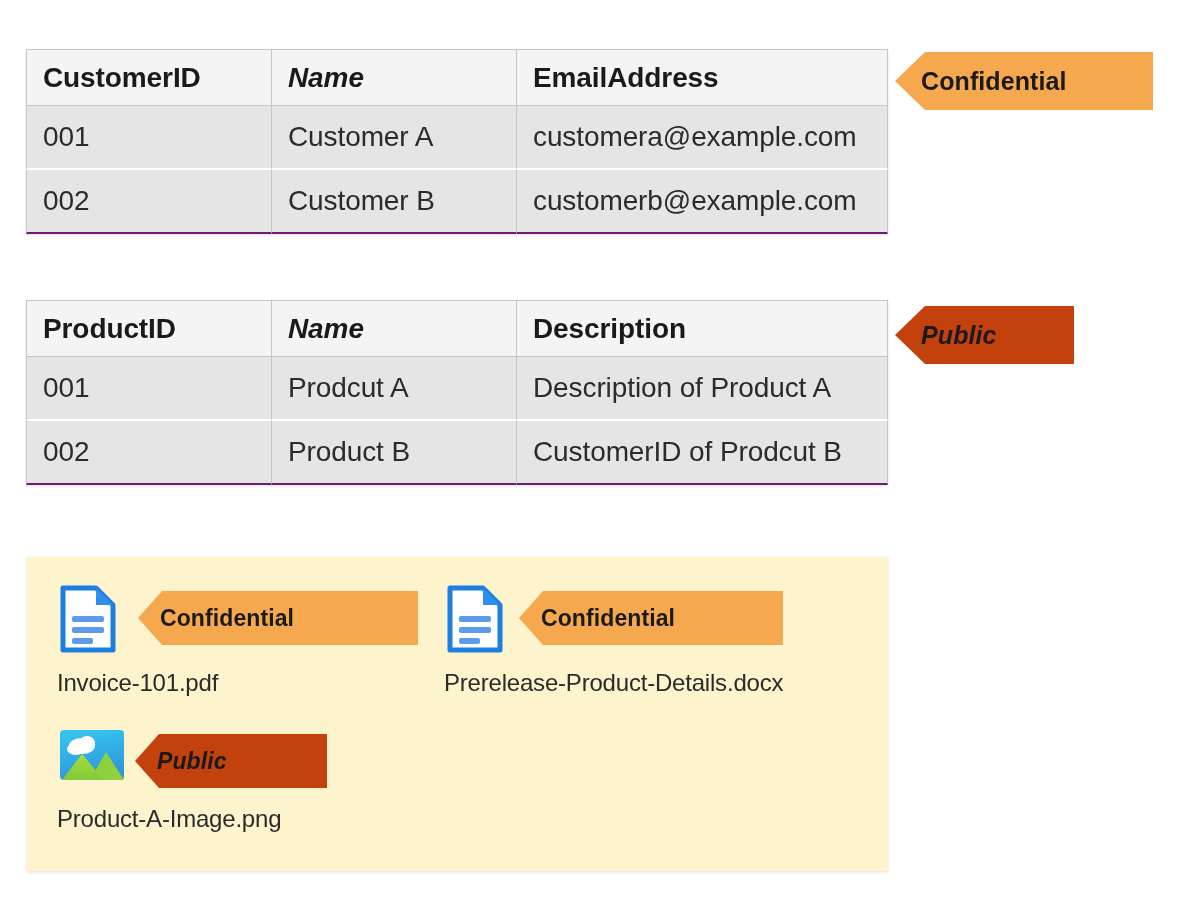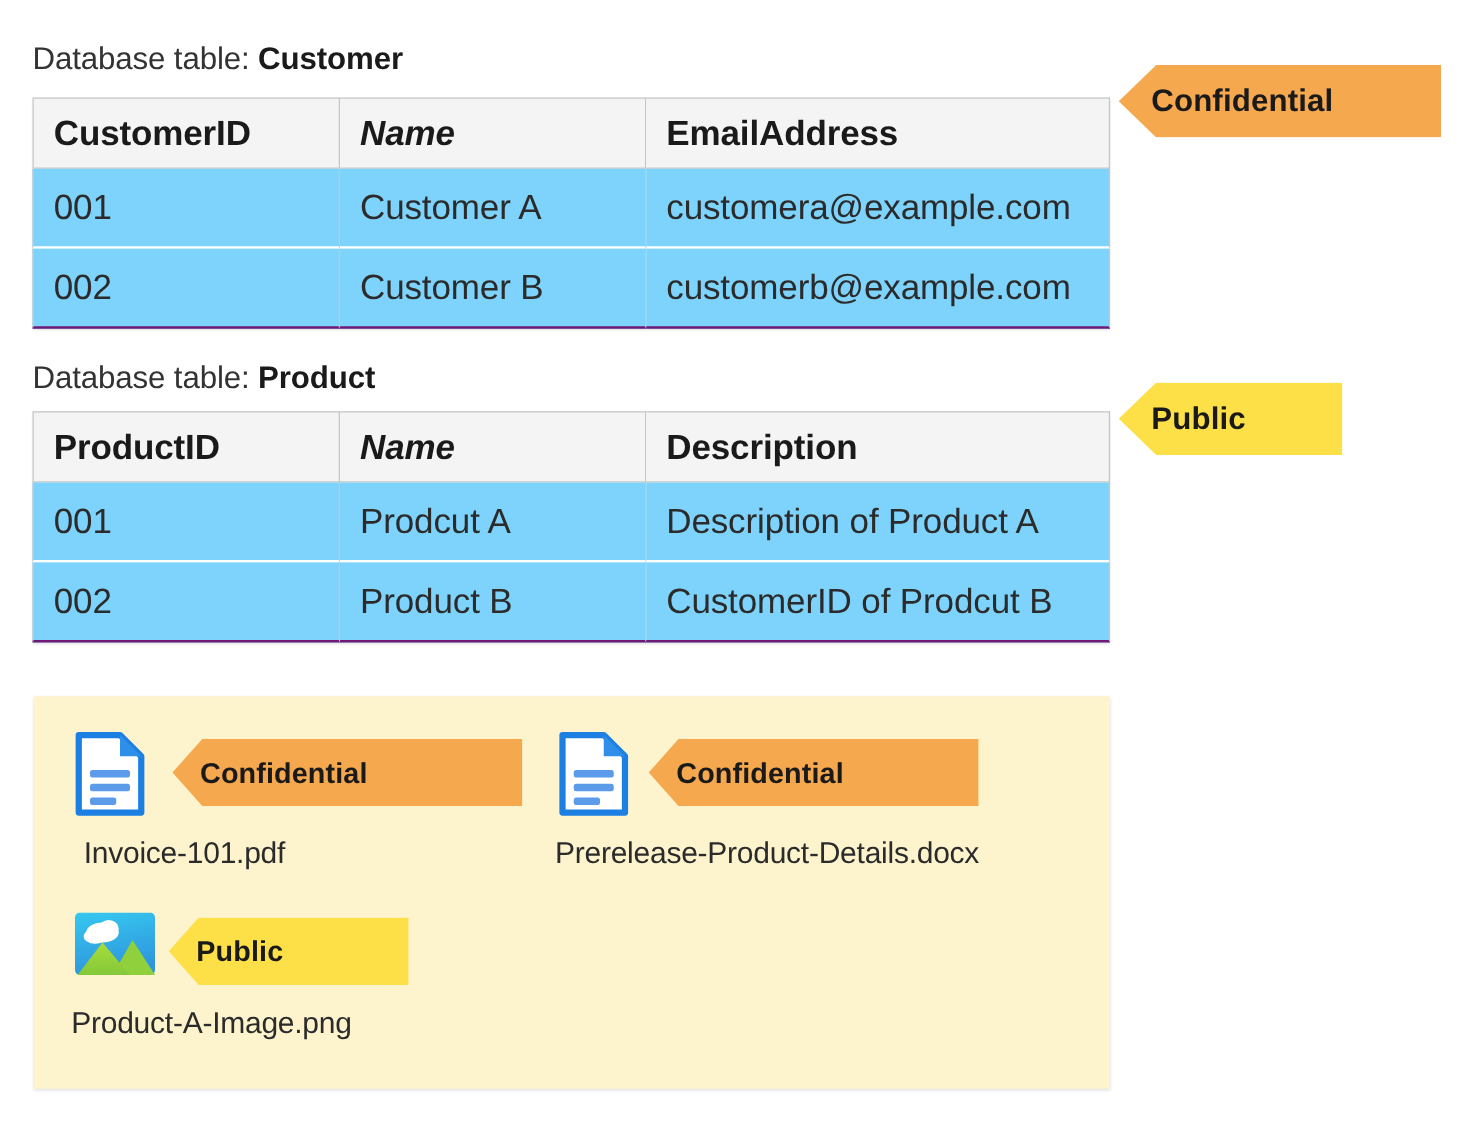--- a/index.html
+++ b/index.html
@@ -46,42 +46,42 @@
   }
   .db-table th{
     background:#f4f4f4;
     font-weight:700;
     color:#1a1a1a;
     height:55px;
     border-top:1px solid #c6c6c6;
   }
   .db-table tr td:first-child,.db-table tr th:first-child{border-left:1px solid #c6c6c6;}
   .db-table tbody td{
-    background:#7dd3fc;
+    background:#e5e5e5;
     height:62px;
     border-bottom:2px solid #ffffff;
   }
   .db-table tbody tr:last-child td{border-bottom:2px solid #701a75;}
   .col-a{width:212px;}
   .col-b{width:212px;font-style:italic;}
   .col-c{width:auto;}
 
   
   .tag{
     position:absolute;
     display:flex;
     align-items:center;
     justify-content:flex-start;
     font-weight:700;
     color:#1a1a1a;
     letter-spacing:0.1px;
     box-sizing:border-box;
   }
   .tag-orange{background:#f5a84e;}
-  .tag-green{background:#fde047;}
+  .tag-green{background:#c2410c;font-style:italic;}
   .tag-notch{
     clip-path:polygon(30px 0,100% 0,100% 100%,30px 100%,0 50%);
   }
   .tag-notch-sm{
     clip-path:polygon(24px 0,100% 0,100% 100%,24px 100%,0 50%);
   }
 
   
   .file-panel{
     position:absolute;
@@ -97,23 +97,20 @@
   }
   .icon-doc{position:absolute;}
   .icon-img{position:absolute;}
 </style>
 </head>
 <body>
 
 <div class="canvas">
 
   <div class="table-block" style="left:26px;top:33px;">
-    <div class="table-caption">
-      <span>Database table: </span><b>Customer</b>
-    </div>
     <table class="db-table" style="margin-top:16px;">
       <thead>
         <tr>
           <th class="col-a">CustomerID</th>
           <th class="col-b">Name</th>
           <th class="col-c">EmailAddress</th>
         </tr>
       </thead>
       <tbody>
         <tr>
@@ -128,23 +125,20 @@
         </tr>
       </tbody>
     </table>
   </div>
 
   <div class="tag tag-orange tag-notch" style="left:895px;top:52px;width:258px;height:58px;font-size:25px;padding-left:26px;">
     <span>Confidential</span>
   </div>
 
   <div class="table-block" style="left:26px;top:288px;">
-    <div class="table-caption">
-      <span>Database table: </span><b>Product</b>
-    </div>
     <table class="db-table" style="margin-top:12px;">
       <thead>
         <tr>
           <th class="col-a">ProductID</th>
           <th class="col-b">Name</th>
           <th class="col-c">Description</th>
         </tr>
       </thead>
       <tbody>
         <tr>
@@ -173,21 +167,21 @@
           <path d="M3 3 H36 L53 20 V65 H3 Z" fill="#ffffff" stroke="#1b80e2" stroke-width="5" stroke-linejoin="round"></path>
           <path d="M36 3 L53 20 H36 Z" fill="#2f8fe8"></path>
           <rect x="12" y="31" width="32" height="6" rx="2" fill="#5b9bea"></rect>
           <rect x="12" y="42" width="32" height="6" rx="2" fill="#5b9bea"></rect>
           <rect x="12" y="53" width="21" height="6" rx="2" fill="#5b9bea"></rect>
         </svg>
       </div>
       <div class="tag tag-orange tag-notch-sm" style="left:78px;top:6px;width:280px;height:54px;font-size:23px;padding-left:22px;position:absolute;">
         <span>Confidential</span>
       </div>
-      <div class="file-name" style="position:absolute;left:-3px;top:84px;margin-left:10px;">Invoice-101.pdf</div>
+      <div class="file-name" style="position:absolute;left:-3px;top:84px;">Invoice-101.pdf</div>
     </div>
 
     <div class="file-item" style="left:420px;top:28px;">
       <div class="icon-doc" style="left:0;top:0;">
         <svg width="56" height="68" viewBox="0 0 56 68">
           <path d="M3 3 H36 L53 20 V65 H3 Z" fill="#ffffff" stroke="#1b80e2" stroke-width="5" stroke-linejoin="round"></path>
           <path d="M36 3 L53 20 H36 Z" fill="#2f8fe8"></path>
           <rect x="12" y="31" width="32" height="6" rx="2" fill="#5b9bea"></rect>
           <rect x="12" y="42" width="32" height="6" rx="2" fill="#5b9bea"></rect>
           <rect x="12" y="53" width="21" height="6" rx="2" fill="#5b9bea"></rect>

